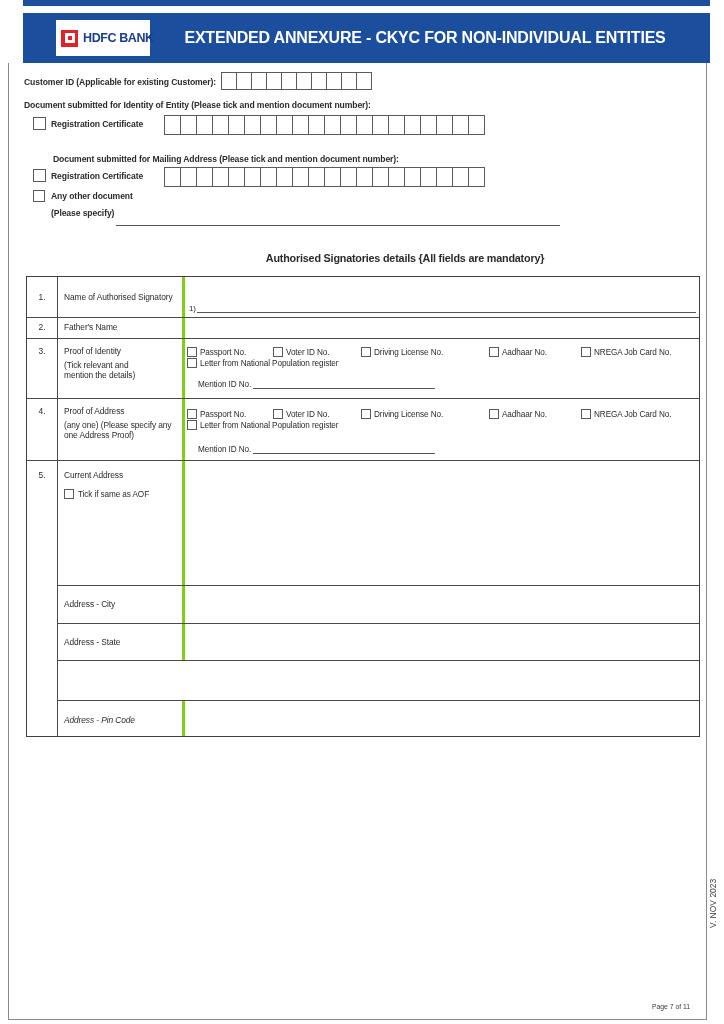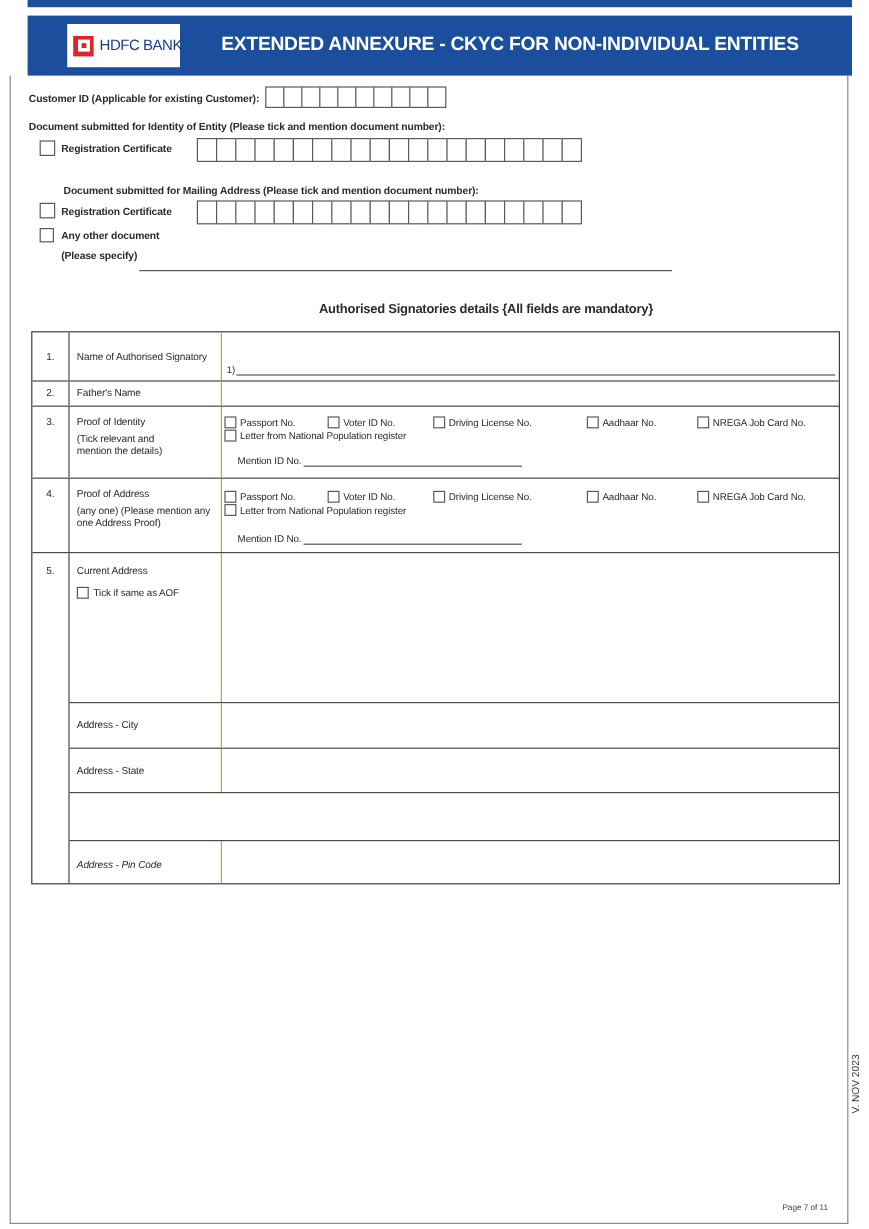--- a/index.html
+++ b/index.html
@@ -7,21 +7,21 @@
         font-family:"Liberation Sans",sans-serif;color:#2b2b2b;letter-spacing:-0.1px;}
 
   
   .topstrip{position:absolute;left:23px;top:0;width:687px;height:6px;background:#1b4f9e;}
   .headerbar{position:absolute;left:23px;top:13px;width:687px;height:50px;background:#1b4f9e;}
   .logobox{position:absolute;left:33px;top:7px;width:94px;height:36px;background:#fff;
            display:flex;align-items:center;padding-left:5px;box-sizing:border-box;}
   .hdfc-mark{width:17px;height:17px;background:#e32227;position:relative;flex:0 0 auto;}
   .hdfc-mark::before{content:"";position:absolute;left:3.5px;top:3.5px;width:10px;height:10px;background:#fff;}
   .hdfc-mark::after{content:"";position:absolute;left:6.5px;top:6.5px;width:4px;height:4px;background:#e32227;}
-  .hdfc-name{font-weight:normal;font-size:12.5px;color:#1a3e8c;margin-left:5px;letter-spacing:-0.4px;white-space:nowrap;}
+  .hdfc-name{font-weight:bold;font-size:12.5px;color:#1a3e8c;margin-left:5px;letter-spacing:-0.4px;white-space:nowrap;}
   .headtitle{position:absolute;left:125px;right:8px;top:0;height:50px;display:flex;align-items:center;
              justify-content:center;color:#fff;font-weight:bold;font-size:16px;letter-spacing:-0.2px;white-space:nowrap;}
 
   
   .frame{position:absolute;left:8px;top:63px;width:699px;height:957px;box-sizing:border-box;
          border-left:1px solid #8a8a8a;border-right:1px solid #8a8a8a;border-bottom:1px solid #8a8a8a;}
 
   .blabel{position:absolute;font-size:8.6px;font-weight:bold;white-space:nowrap;}
 
   
@@ -35,21 +35,21 @@
   .wline{display:inline-block;border-bottom:1px solid #555;height:9px;vertical-align:bottom;}
 
   
   .sec-title{position:absolute;left:86px;right:0;top:252px;text-align:center;
              font-size:10.8px;font-weight:bold;letter-spacing:-0.2px;}
   .tbl{position:absolute;left:26px;top:276px;width:674px;height:461px;box-sizing:border-box;
        border:1.5px solid #3e3e3e;display:flex;flex-direction:column;font-size:8.4px;}
   .trow{display:flex;box-sizing:border-box;}
   .trow + .trow, .tgroup{border-top:1px solid #4a4a4a;}
   .tnum{width:31px;flex:0 0 auto;border-right:1px solid #4a4a4a;text-align:center;box-sizing:border-box;}
-  .tlabel{width:127px;flex:0 0 auto;border-right:1px solid #84cc16;padding:0 4px 0 6px;box-sizing:border-box;}
+  .tlabel{width:127px;flex:0 0 auto;border-right:3px solid #84cc16;padding:0 4px 0 6px;box-sizing:border-box;}
   .tcontent{flex:1;position:relative;box-sizing:border-box;}
   .vc{display:flex;flex-direction:column;justify-content:center;}
   .tgroup{display:flex;flex:1;box-sizing:border-box;}
   .g5col{flex:1;display:flex;flex-direction:column;}
   .g5row{display:flex;box-sizing:border-box;}
   .g5row + .g5row{border-top:1px solid #4a4a4a;}
 
   .entryline{position:absolute;left:4px;right:3px;bottom:4px;display:flex;align-items:flex-end;font-size:8px;}
   .entryline .fill{flex:1;border-bottom:1px solid #555;height:9px;margin-left:1px;}
 
@@ -204,21 +204,21 @@
             <span>Letter from National Population register</span>
           </span>
         <span class="mention" style="top:40px;"><span>Mention ID No.</span> <span class="wline" style="width:182px;"></span></span>
       </div>
     </div>
 
     <div class="trow" style="height:62px;">
       <div class="tnum" style="padding-top:7px;">4.</div>
       <div class="tlabel" style="padding-top:7px;">
         <div>Proof of Address</div>
-        <div style="margin-top:4px;">(any one) (Please mention any</div>
+        <div style="margin-top:4px;">(any one) (Please specify any</div>
         <div>one Address Proof)</div>
       </div>
       <div class="tcontent">
         <span class="opt" style="left:2px;top:10px;">
             <span class="box"></span>
             <span>Passport No.</span>
           </span>
         <span class="opt" style="left:88px;top:10px;">
             <span class="box"></span>
             <span>Voter ID No.</span>

